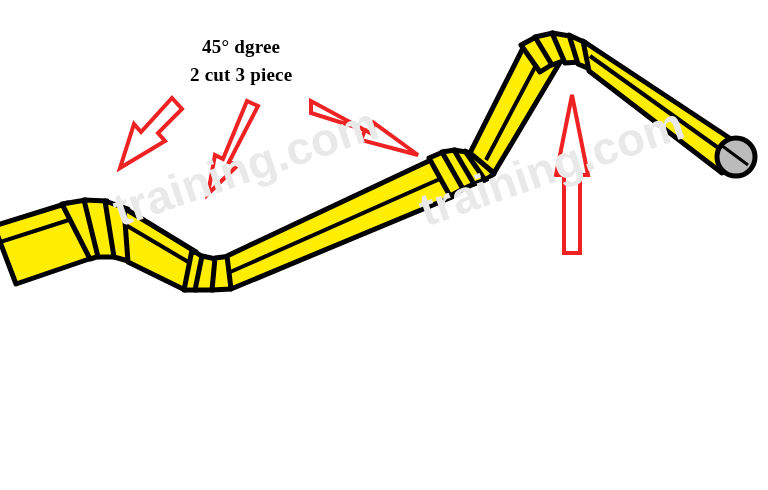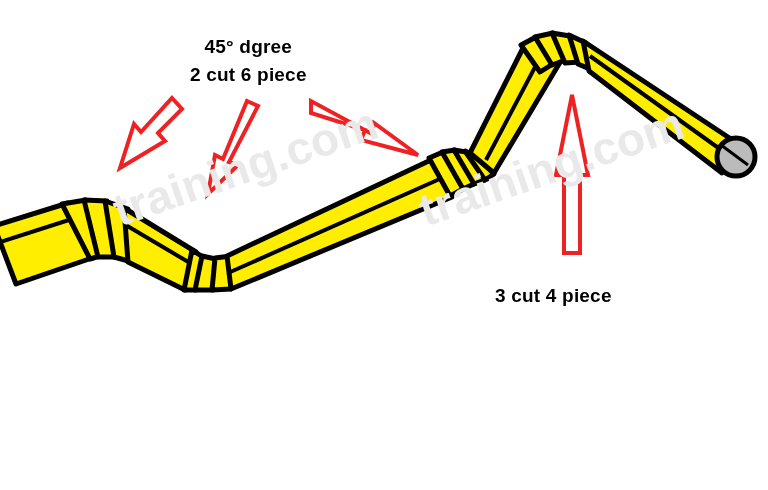--- a/index.html
+++ b/index.html
@@ -19,21 +19,21 @@
   }
   #diagram-svg {
     position: absolute;
     left: 0;
     top: 0;
     width: 768px;
     height: 490px;
   }
   .label-block {
     position: absolute;
-    font-family: Liberation Sans, sans-serif;
+    font-family: Liberation Serif, serif;
     font-weight: bold;
     font-size: 19px;
     color: #000000;
     line-height: 1.45;
     letter-spacing: 0.2px;
     white-space: nowrap;
   }
   #label-45 {
     left: 190px;
     top: 33px;
@@ -146,20 +146,19 @@
 
       <path d="M 572 95 L 588 175 L 580 175 L 580 253 L 564 253 L 564 175 L 556 175 Z" fill="#ffffff" stroke="#ee2222" stroke-width="4" stroke-linejoin="miter"></path>
     </g>
   </svg>
 
   <div class="wm" id="watermark-1">training.com</div>
   <div class="wm" id="watermark-2">training.com</div>
 
   <div class="label-block" id="label-45">
     <span class="label-line">45° dgree</span>
-    <span class="label-line">2 cut 6 piece</span>
+    <span class="label-line">2 cut 3 piece</span>
   </div>
 
   <div class="label-block" id="label-90">
-    <span class="label-line">3 cut 4 piece</span>
   </div>
 
 </div>
 
 </body></html>

